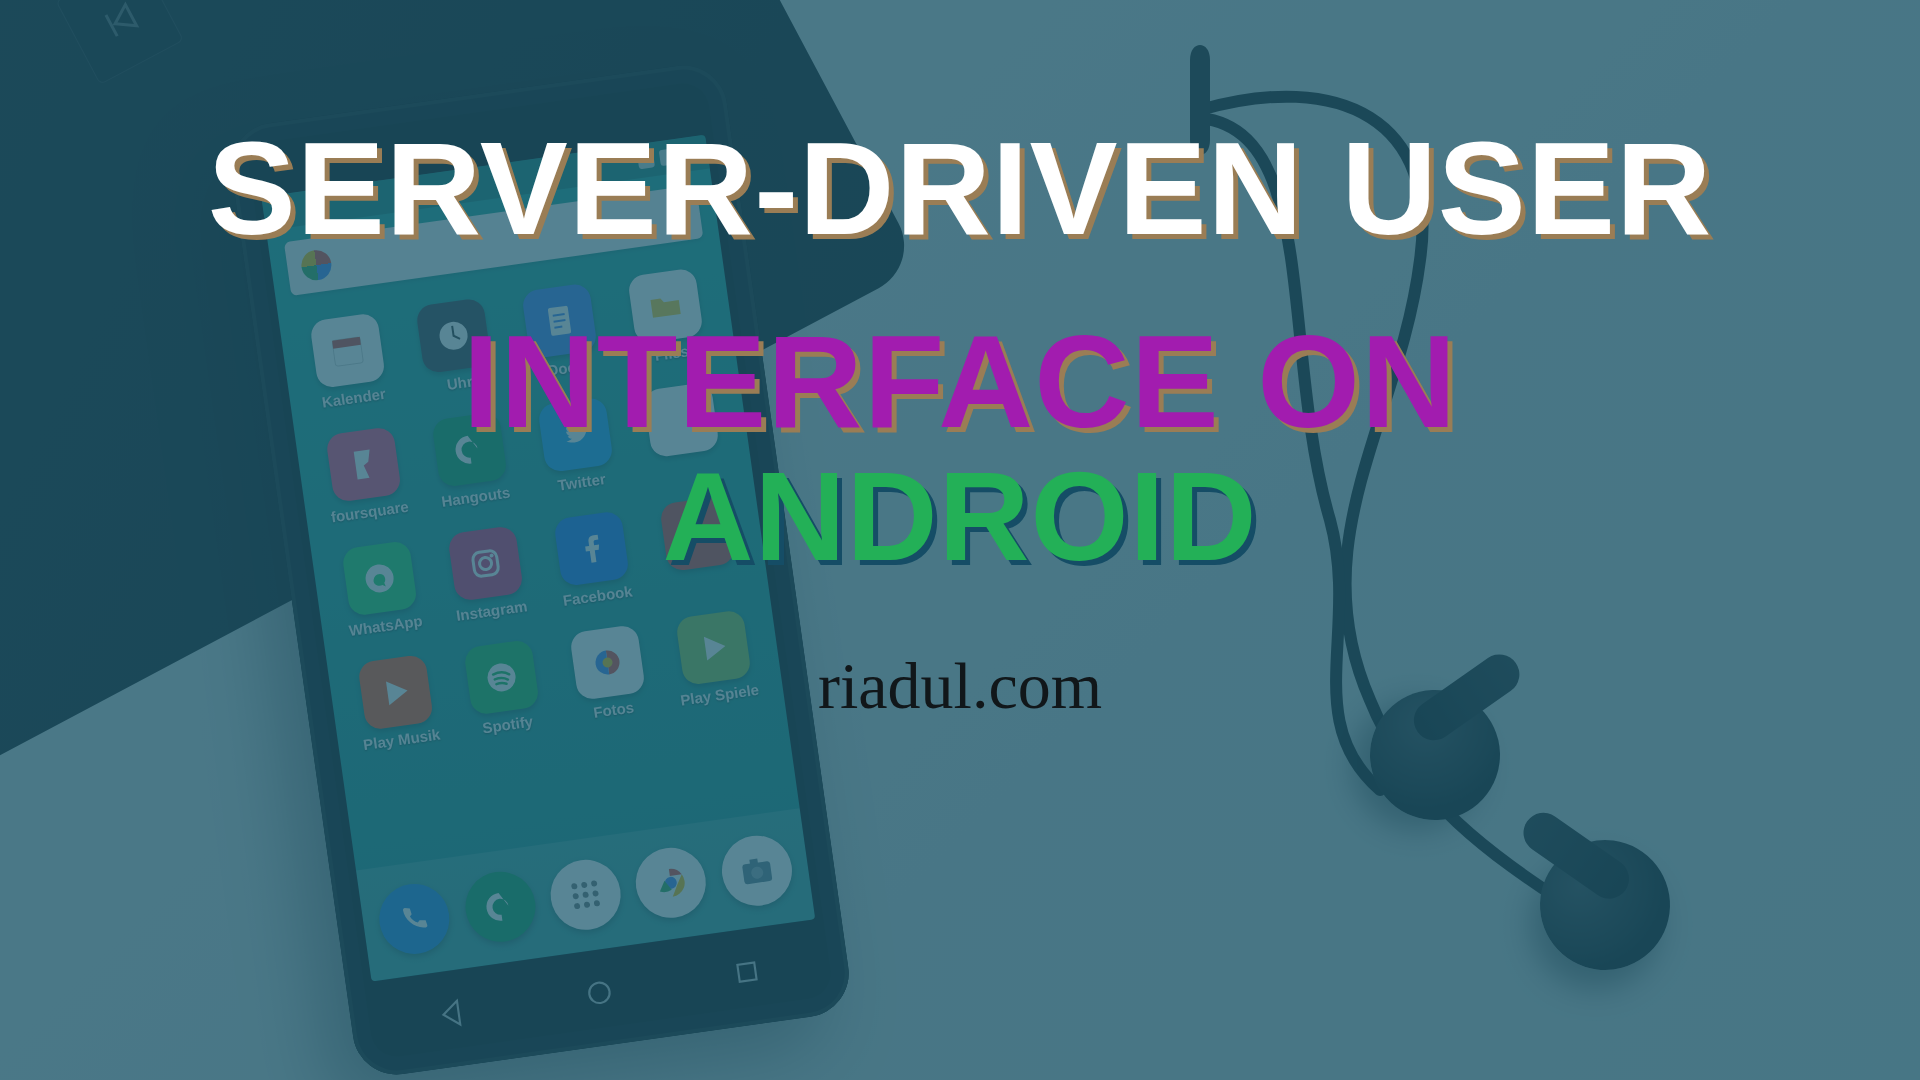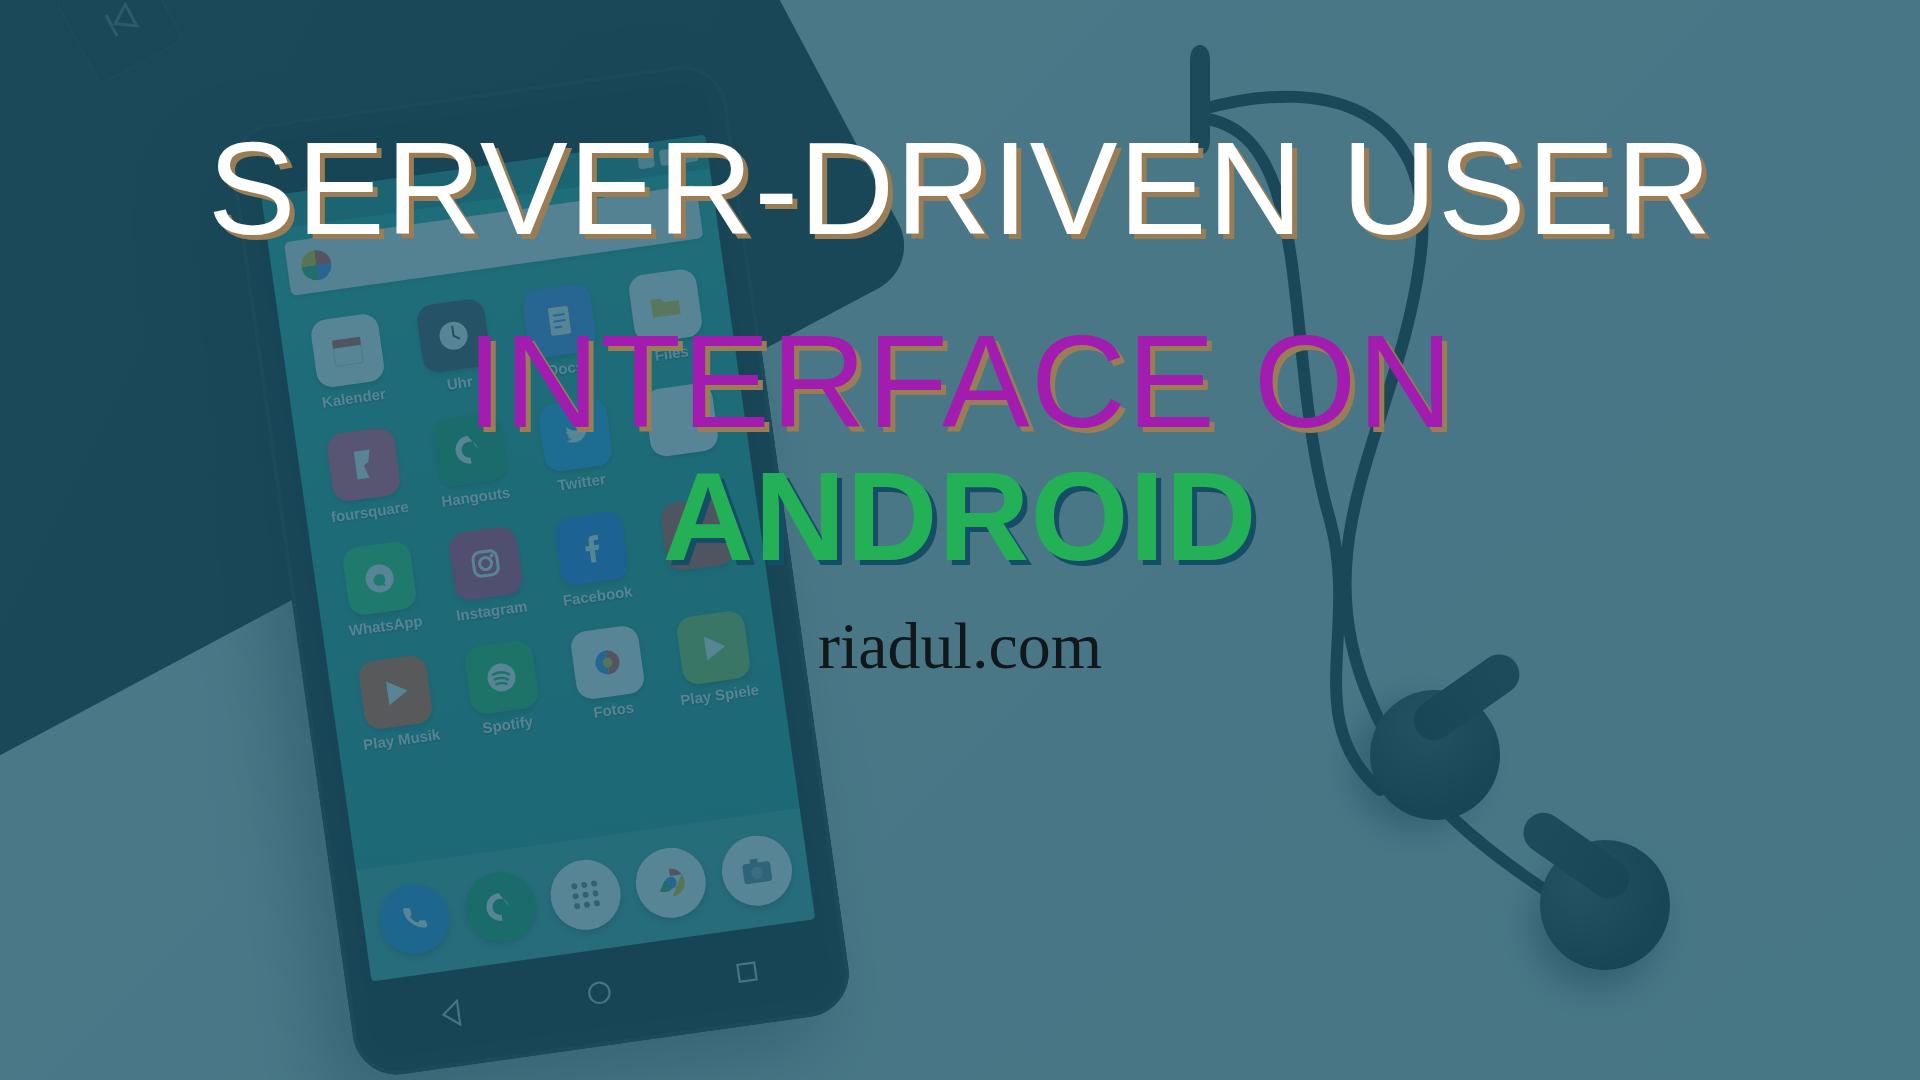--- a/index.html
+++ b/index.html
@@ -151,33 +151,33 @@
 
   
   .headline {
     position: absolute; inset: 0;
     display: flex; flex-direction: column;
     align-items: center; justify-content: flex-start;
     padding-top: 120px;
     text-align: center;
   }
   .line {
-    font-weight: 400;
+    font-weight: 700;
     letter-spacing: 1px;
     line-height: 1.05;
     white-space: nowrap;
   }
   .l1 { font-size: 132px; color: #fff;
         text-shadow: 5px 5px 0 #9a7d55; }
   .l2 { font-size: 132px; color: #a21caf;
         text-shadow: 5px 5px 0 #9a7d55; margin-top: 54px; }
   .l3 { font-size: 126px; color: #23b057;
         text-shadow: 5px 5px 0 #154d66; font-weight: 900;}
   .site {
-    margin-top: 30px;
+    margin-top: 70px;
     font: 400 66px/1 Georgia, 'Times New Roman', serif;
     color: #11171a;
     letter-spacing: 0px;
   }
 </style>
 </head>
 <body>
 
 <div class="bg"></div>
 

